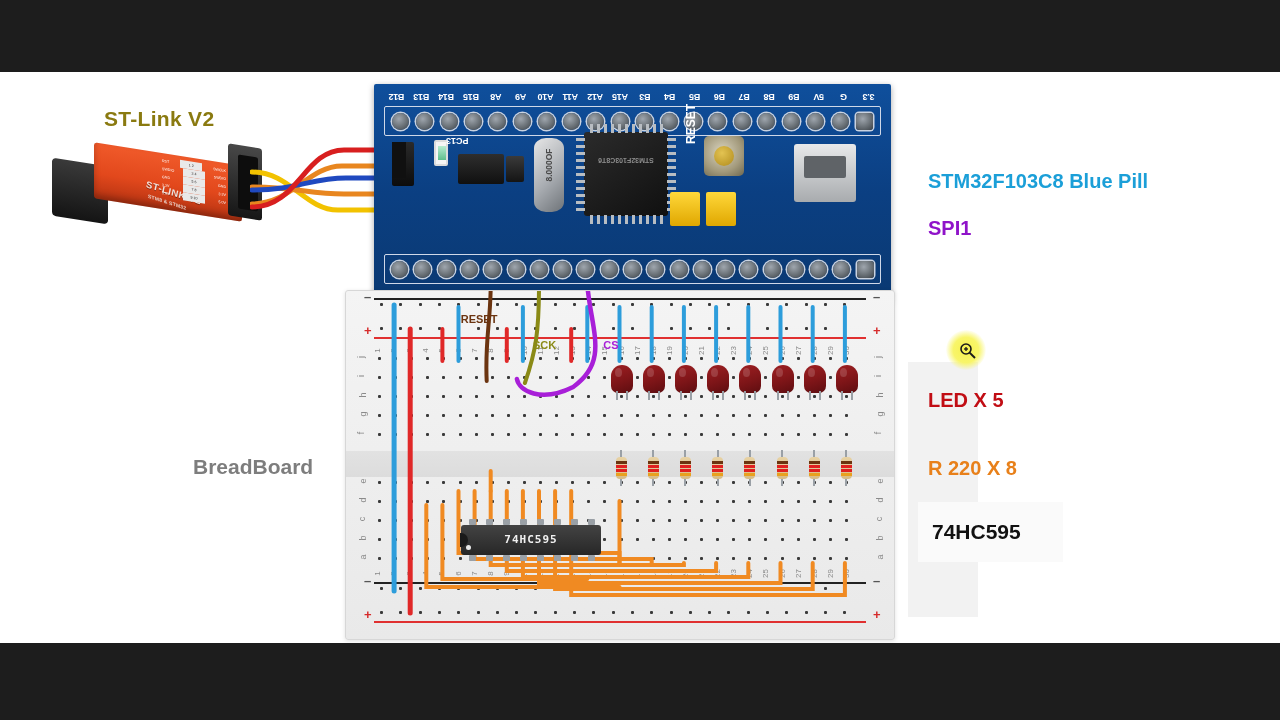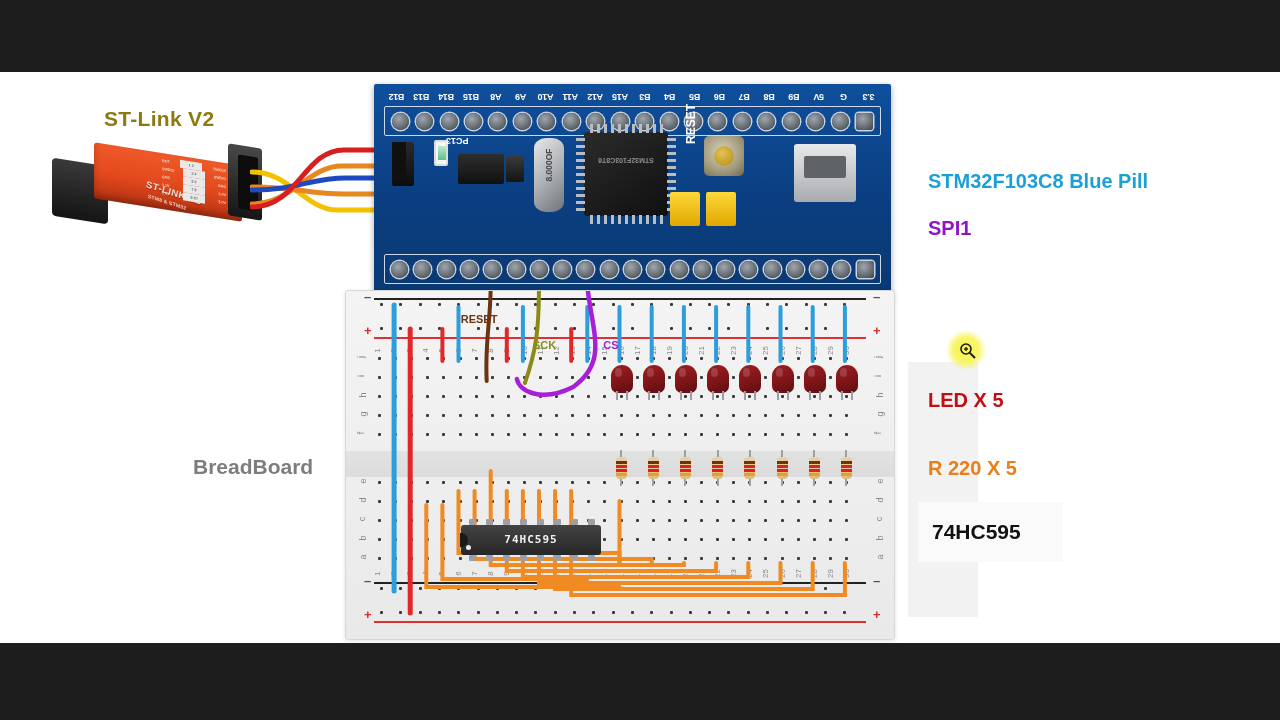--- a/index.html
+++ b/index.html
@@ -215,21 +215,21 @@
 
   <div id="canvas">
 
     <div class="rtpanel" id="rt1"></div>
     <div class="rtpanel" id="rt2"></div>
 
     <div class="lbl" id="lbl-stlink">ST-Link V2</div>
     <div class="lbl" id="lbl-stm32">STM32F103C8 Blue Pill</div>
     <div class="lbl" id="lbl-spi1">SPI1</div>
     <div class="lbl" id="lbl-led">LED X 5</div>
-    <div class="lbl" id="lbl-r220">R 220 X 5</div>
+    <div class="lbl" id="lbl-r220">R 220 X 8</div>
     <div class="lbl" id="lbl-74hc">74HC595</div>
     <div class="lbl" id="lbl-bread">BreadBoard</div>
 
     <div id="cursor-glow"></div>
     <svg id="cursor-icon" viewBox="0 0 18 18">
       <circle cx="7" cy="7" r="5" fill="none" stroke="#1a1a1a" stroke-width="1.6"></circle>
       <line x1="5" y1="7" x2="9" y2="7" stroke="#1a1a1a" stroke-width="1.3"></line>
       <line x1="7" y1="5" x2="7" y2="9" stroke="#1a1a1a" stroke-width="1.3"></line>
       <line x1="10.6" y1="10.6" x2="16" y2="16" stroke="#1a1a1a" stroke-width="2"></line>
     </svg>

